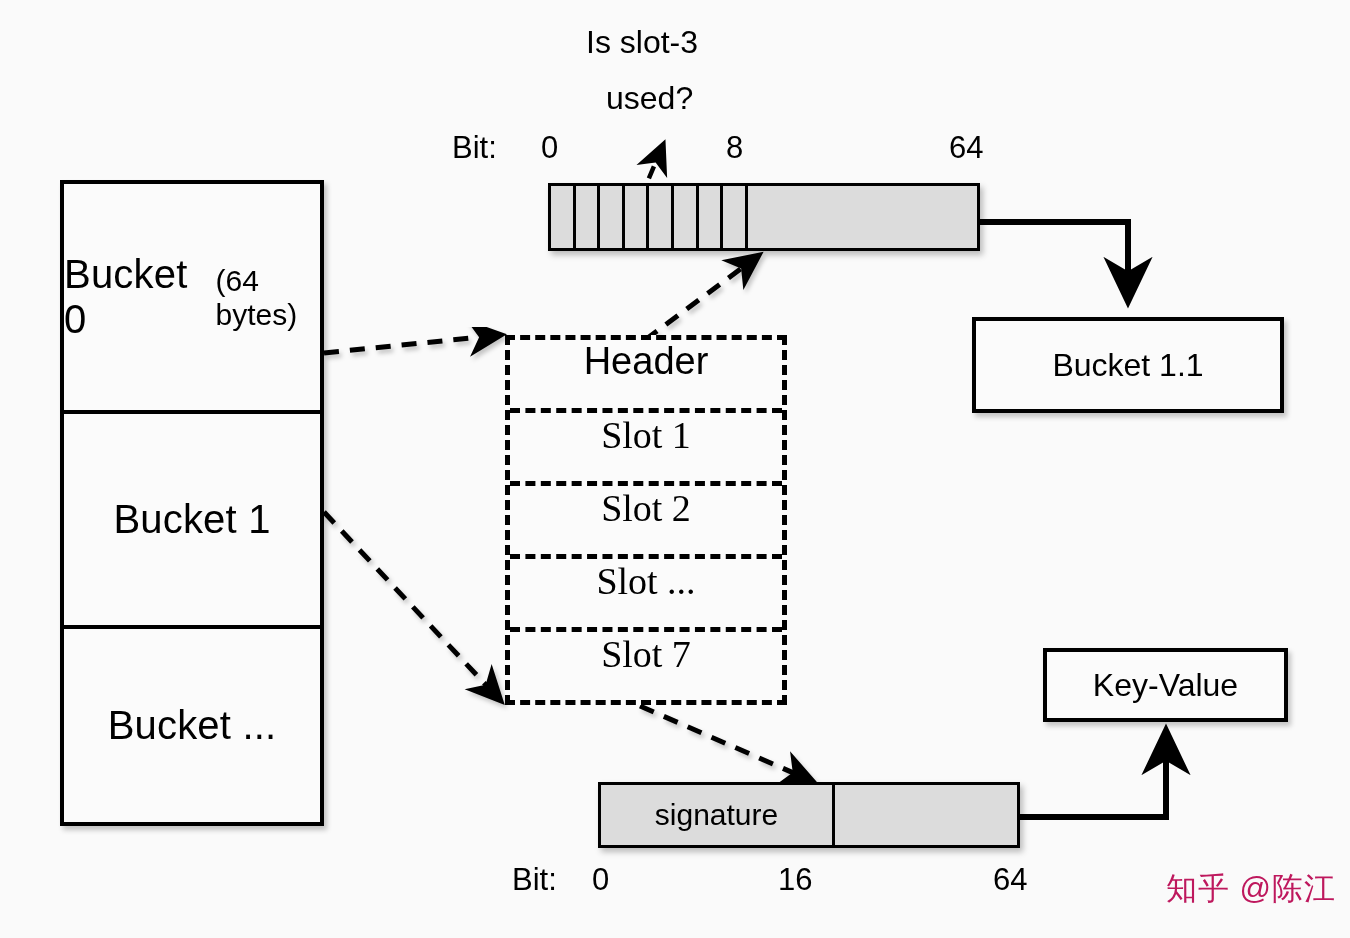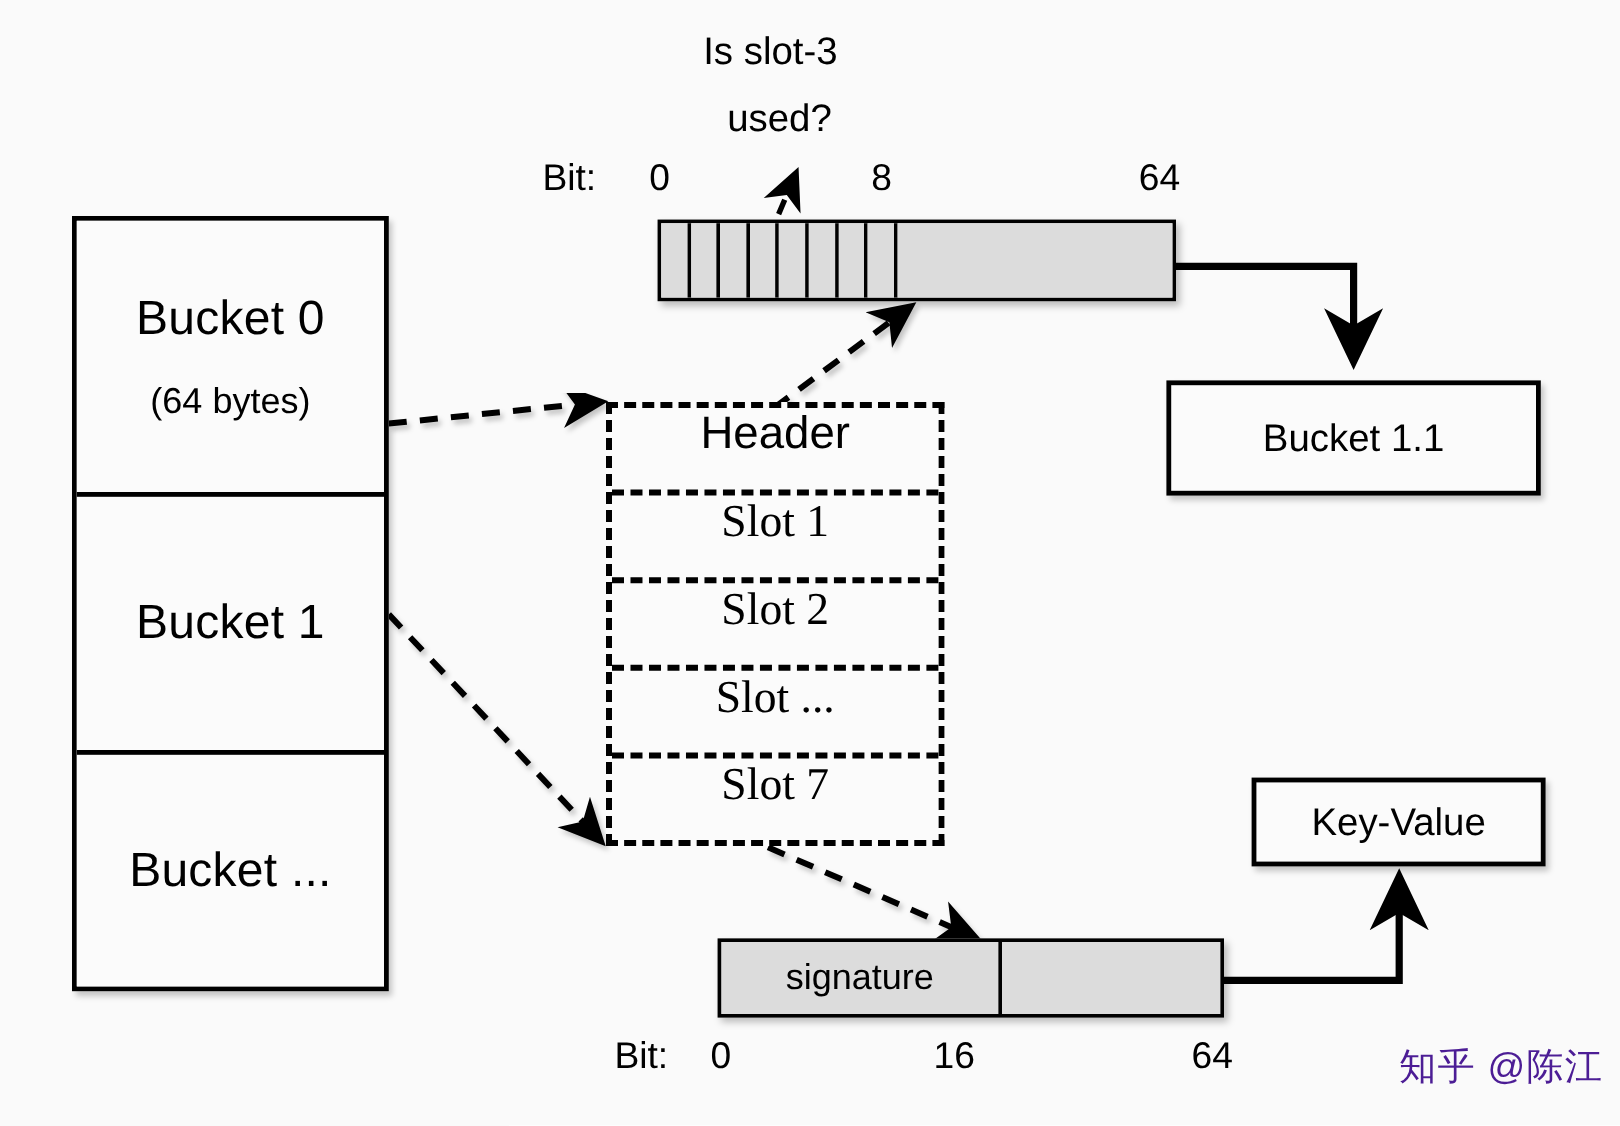--- a/index.html
+++ b/index.html
@@ -44,21 +44,20 @@
     background: #fbfbfb;
     box-sizing: border-box;
     box-shadow: 3px 4px 5px rgba(0,0,0,0.22);
     display: flex;
     flex-direction: column;
   }
   #bucket-list .bucket-cell {
     position: relative;
     box-sizing: border-box;
     display: flex;
-    flex-direction: column;
     align-items: center;
     justify-content: center;
     background: #fbfbfb;
     gap: 28px;
   }
   #bucket-list .bucket-cell + .bucket-cell {
     border-top: 4px solid #000;
   }
   .bucket-title {
     font-size: 40px;
@@ -170,21 +169,21 @@
   .axis-label { font-size: 31px; }
   .axis-tick  { font-size: 31px; }
   .callout    { font-size: 32px; text-align: center; }
 
   
   #watermark {
     position: absolute;
     right: 14px;
     bottom: 28px;
     font-size: 31px;
-    color: #4c1d95;
+    color: #be185d;
     letter-spacing: 1px;
     user-select: none;
   }
 </style>
 </head>
 <body>
 
 <div id="stage">
 
   <svg id="wires" viewBox="0 0 1350 938" xmlns="http://www.w3.org/2000/svg">

